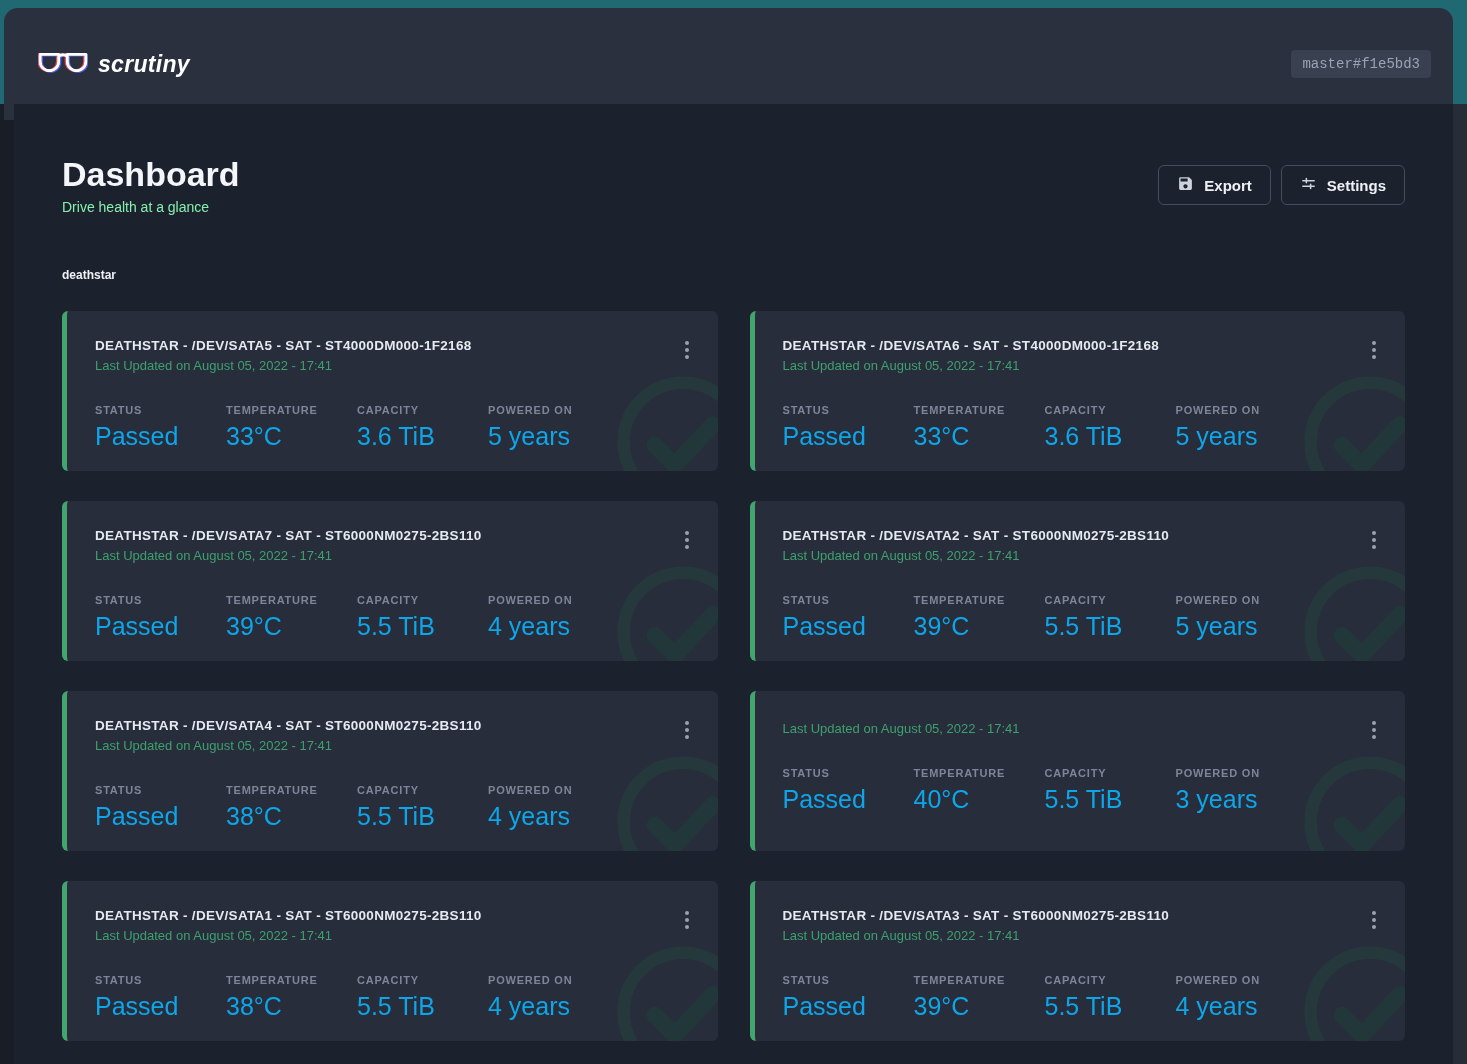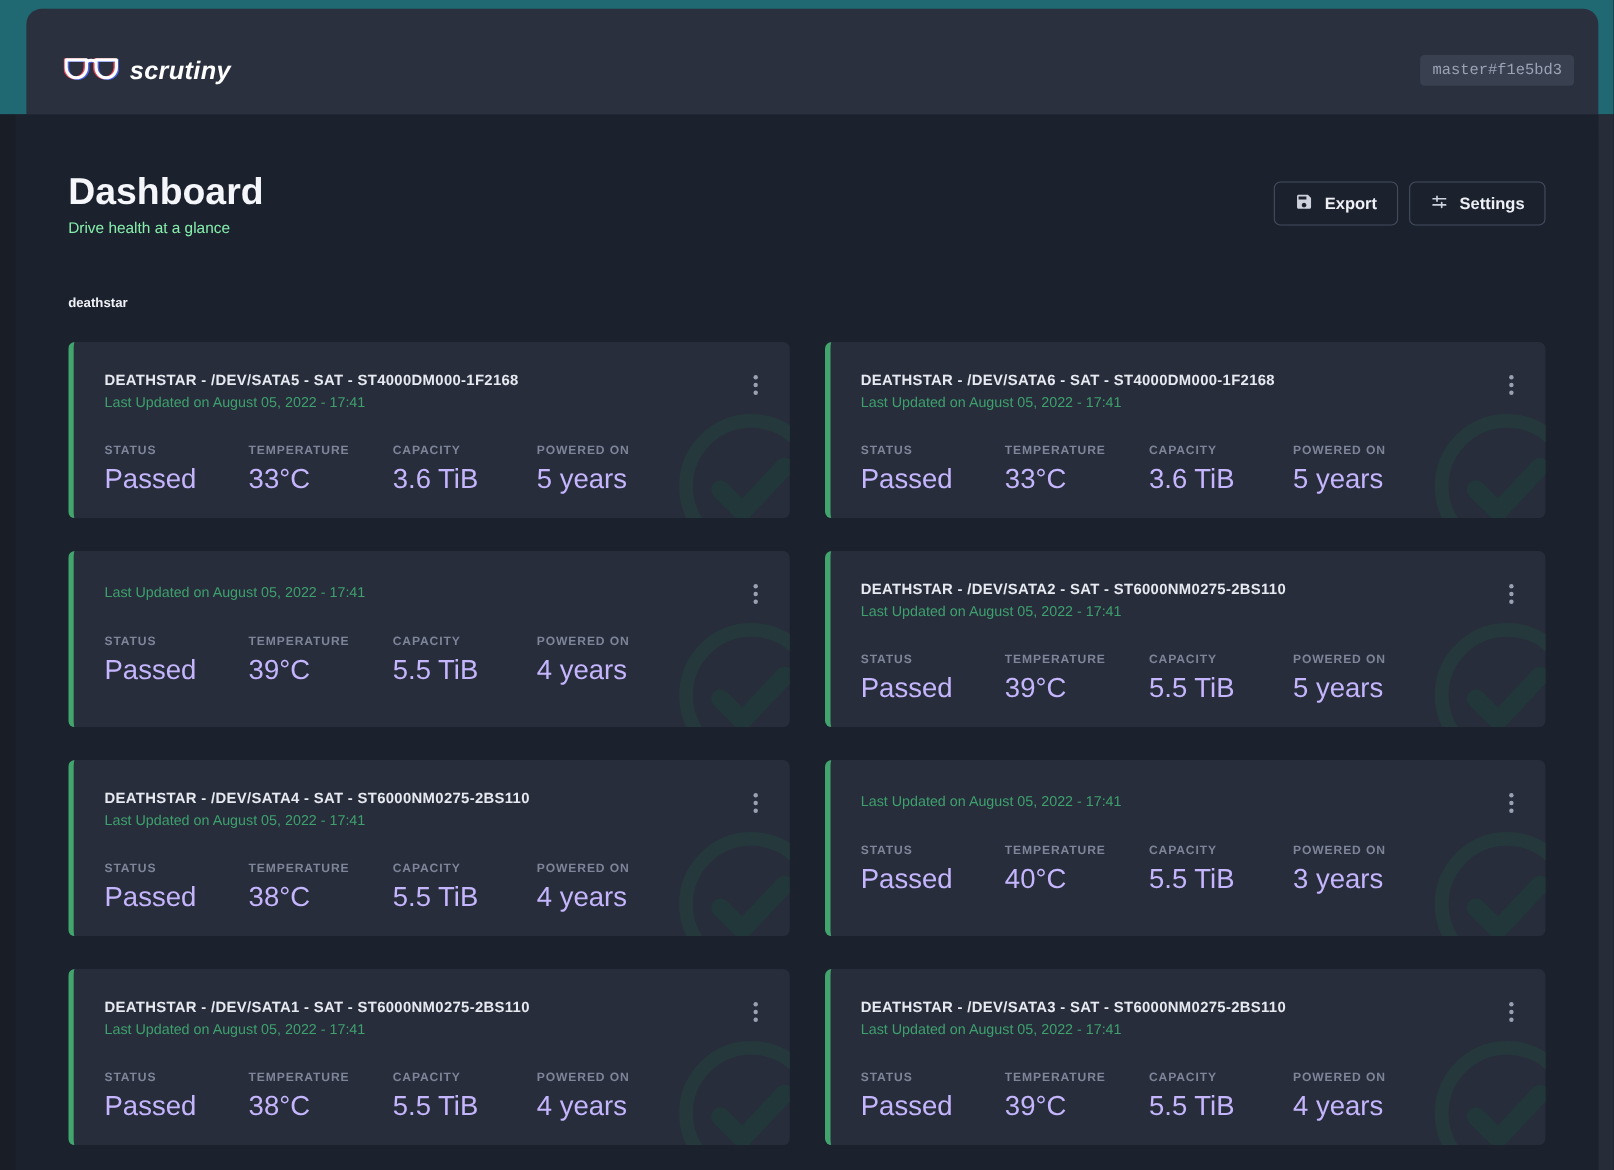--- a/index.html
+++ b/index.html
@@ -10,21 +10,21 @@
     font-family:"Liberation Sans", sans-serif;
     color:#f2f4f8;
   }
   
   .teal-band { position:absolute; top:0; left:0; right:0; height:104px; background:#206872; }
   .left-gutter { position:absolute; top:104px; left:0; bottom:0; width:14px; background:#181d26; }
   .scroll-strip { position:absolute; top:104px; right:0; bottom:0; width:14px; background:#262c38; }
 
   
   .app-header {
-    position:absolute; top:8px; left:24px; right:14px; height:112px;
+    position:absolute; top:8px; left:4px; right:14px; height:112px;
     background:#2a303e; border-radius:14px 14px 0 0;
     display:flex; align-items:center; justify-content:space-between;
     padding:0 22px 0 34px;
   }
   .logo { display:flex; align-items:center; gap:10px; }
   .logo-text { font-size:23px; font-weight:700; font-style:italic; color:#ffffff; letter-spacing:.3px; }
   .version-badge {
     font-family:"Liberation Mono", monospace; font-size:14px; color:#9aa2b4;
     background:#394050; border-radius:4px; padding:6px 11px;
   }
@@ -47,21 +47,21 @@
   .card {
     position:relative; height:160px; overflow:hidden;
     background:#272d3b; border-left:5px solid #42a56d; border-radius:6px;
     padding:26px 28px 0 28px; cursor:pointer;
   }
   .card-title { font-size:13.5px; line-height:17px; font-weight:700; letter-spacing:.3px; color:#e6e9f0; }
   .card-updated { margin-top:3px; font-size:13px; line-height:17px; color:#3ea06d; }
   .stats { display:flex; margin-top:30px; position:relative; z-index:2; }
   .stat { width:131px; }
   .stat-label { font-size:11px; line-height:13px; font-weight:700; letter-spacing:.8px; color:#7e8598; text-transform:uppercase; }
-  .stat-value { margin-top:4px; font-size:25px; line-height:30px; font-weight:500; color:#c4b5fd; }
+  .stat-value { margin-top:4px; font-size:25px; line-height:30px; font-weight:500; color:#0ea5e9; }
   .menu-btn {
     position:absolute; top:24px; right:18px; width:26px; height:30px;
     display:flex; flex-direction:column; align-items:center; justify-content:center; gap:3px;
     background:transparent; border:none; cursor:pointer;
   }
   .menu-btn .dot { width:4px; height:4px; border-radius:50%; background:#99a1b2; }
   .check-bg { position:absolute; right:-40px; bottom:-46px; width:150px; height:150px; z-index:1; }
 </style>
 </head>
 <body>
@@ -178,20 +178,21 @@
     </div>
     <span class="check-bg">
       <svg viewBox="0 0 24 24" width="150" height="150" fill="none" stroke-linecap="round" stroke-linejoin="round">
         <circle cx="12" cy="12" r="9.5" stroke="#25393c" stroke-width="2"></circle>
         <path d="M7.5 12.5 L10.7 15.7 L16.8 9.2" stroke="#223739" stroke-width="2.7"></path>
       </svg>
     </span>
   </section>
 
   <section class="card">
+    <div class="card-title">DEATHSTAR - /DEV/SATA7 - SAT - ST6000NM0275-2BS110</div>
     <div class="card-updated">Last Updated on August 05, 2022 - 17:41</div>
     <button class="menu-btn">
       <span class="dot"></span>
       <span class="dot"></span>
       <span class="dot"></span>
     </button>
     <div class="stats">
       <div class="stat">
         <div class="stat-label">STATUS</div>
         <div class="stat-value">Passed</div>

